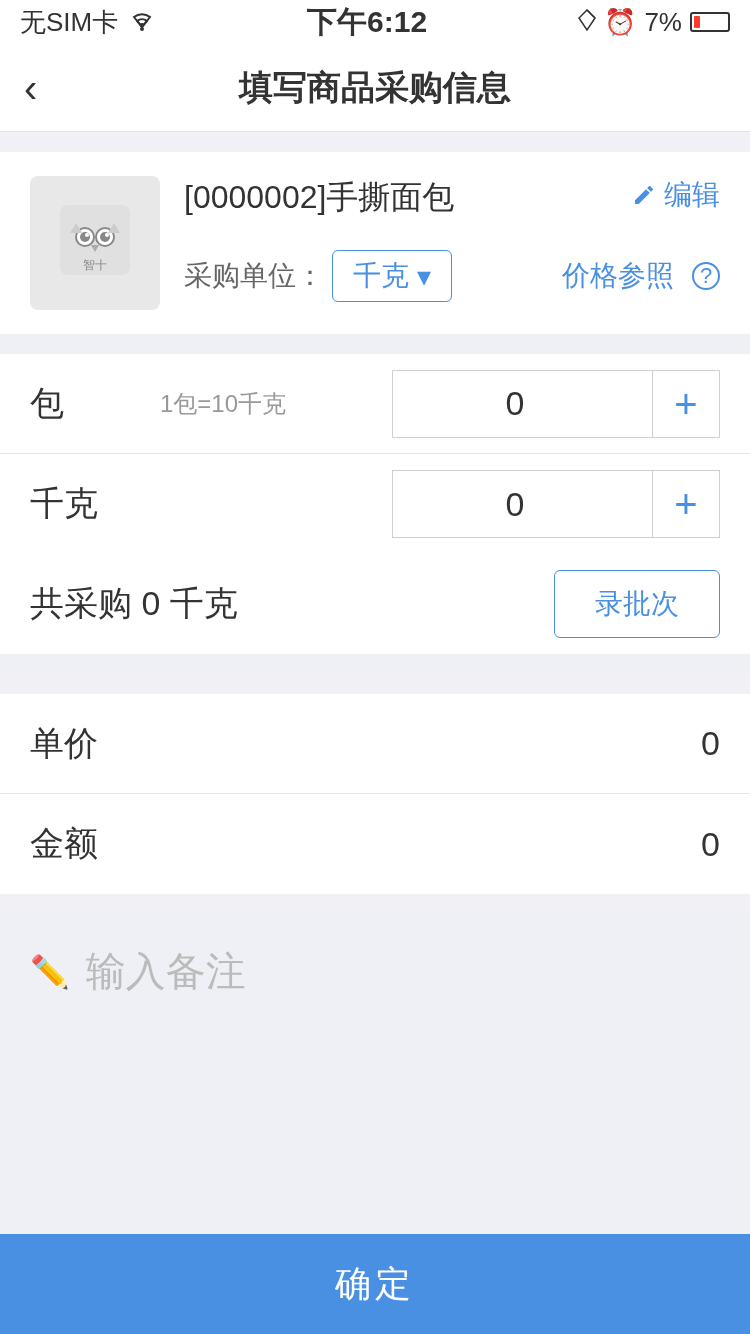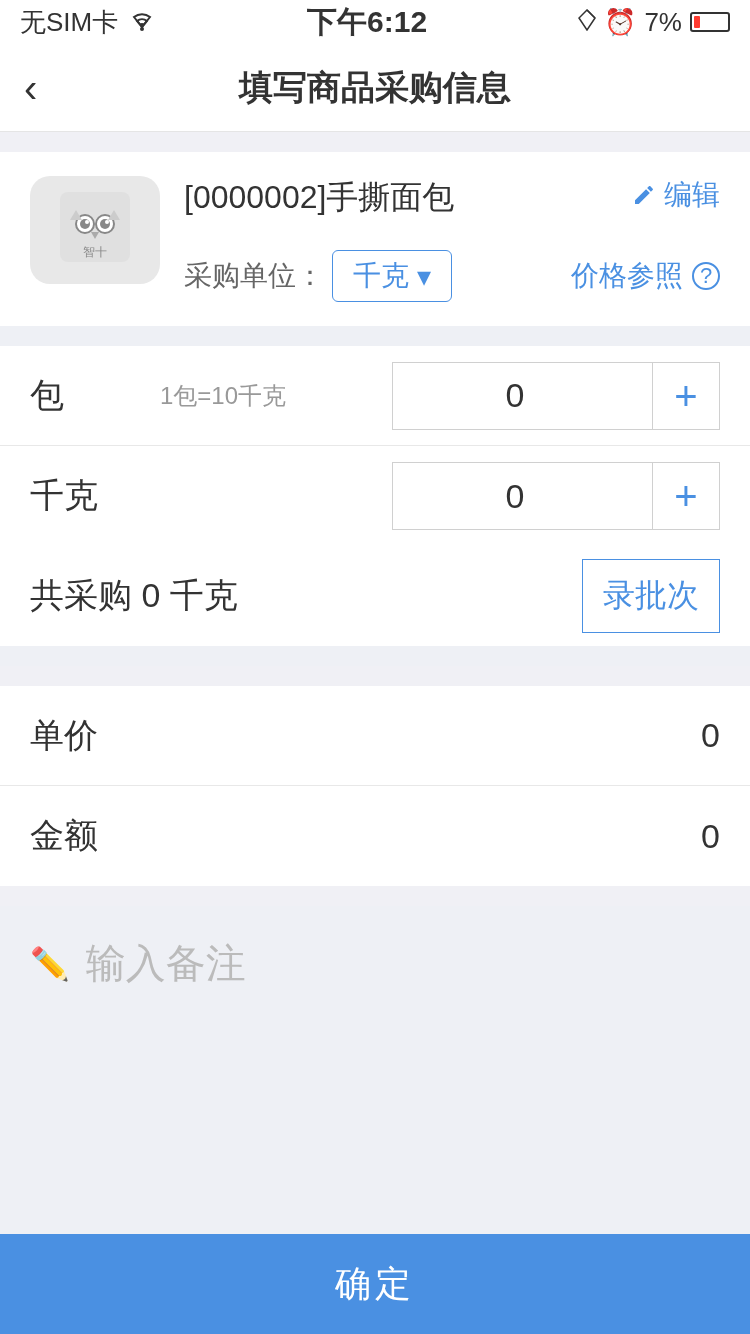--- a/index.html
+++ b/index.html
@@ -91,23 +91,23 @@
     .product-card {
       background: #fff;
       padding: 24px 30px;
       margin-top: 20px;
       display: flex;
       align-items: flex-start;
       gap: 24px;
     }
     .product-image {
       width: 130px;
-      height: 108px;
+      height: 134px;
       background: #e8e8e8;
-      border-radius: 20px;
+      border-radius: 8px;
       display: flex;
       align-items: center;
       justify-content: center;
       flex-shrink: 0;
     }
     .product-image-placeholder {
       display: flex;
       flex-direction: column;
       align-items: center;
       justify-content: center;
@@ -160,21 +160,21 @@
       display: flex;
       align-items: center;
       gap: 8px;
       cursor: pointer;
     }
     .price-ref {
       color: #4a90e2;
       font-size: 28px;
       display: flex;
       align-items: center;
-      gap: 9px;
+      gap: 18px;
       cursor: pointer;
       margin-left: 28px;
     }
 
     
     .section-divider {
       height: 20px;
       background: #eef0f5;
     }
 
@@ -244,23 +244,23 @@
       align-items: center;
       justify-content: space-between;
     }
     .summary-text {
       font-size: 34px;
       color: #333;
     }
     .batch-btn {
       border: 1px solid #4a90e2;
       color: #4a90e2;
-      font-size: 32px;
-      padding: 14px 20px;
-      border-radius: 0;
+      font-size: 28px;
+      padding: 14px 40px;
+      border-radius: 6px;
       background: #fff;
       cursor: pointer;
     }
 
     
     .price-section {
       background: #fff;
       margin-top: 20px;
     }
     .price-row {

